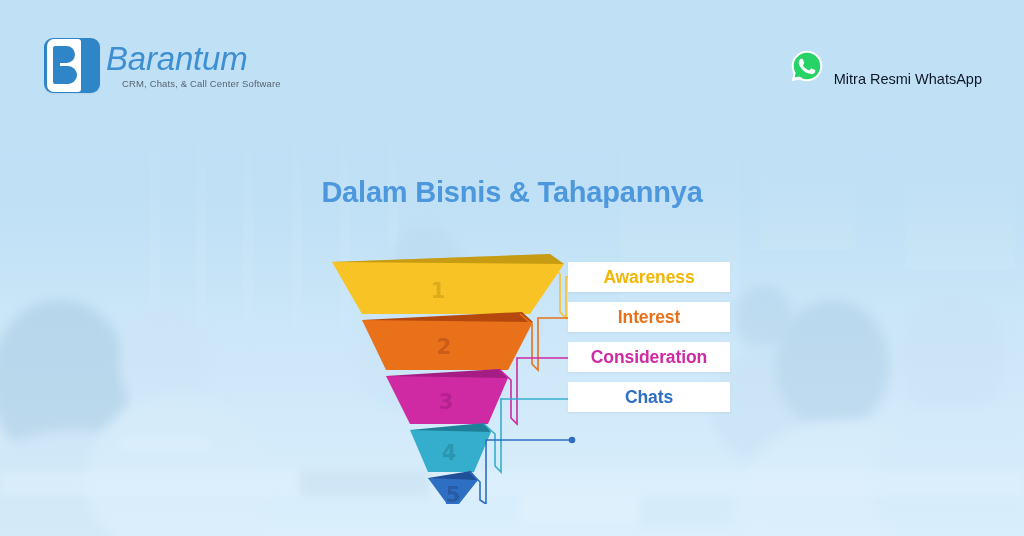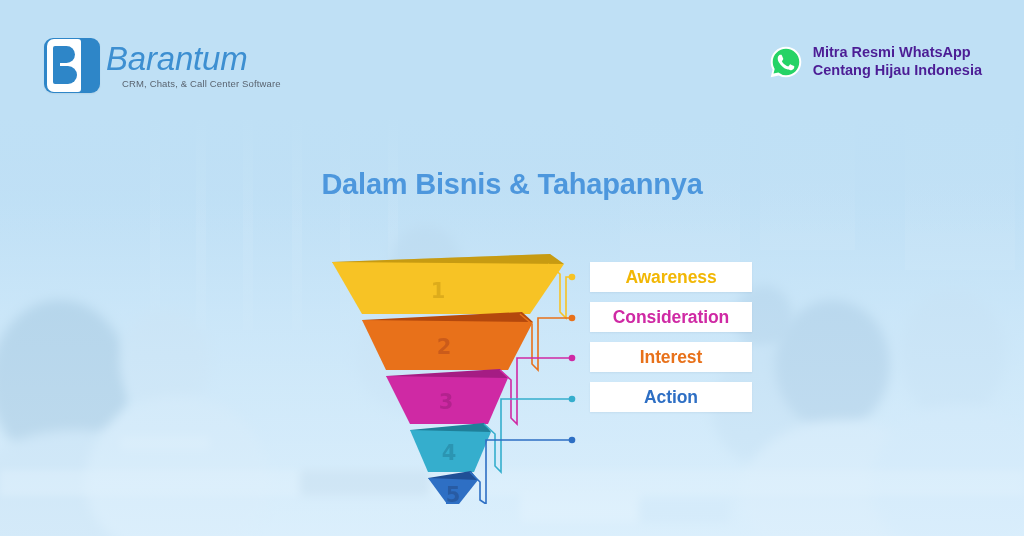--- a/index.html
+++ b/index.html
@@ -48,40 +48,40 @@
   .logo-mark .b-bowl-bot { position:absolute; left:14px; top:28px; width:19px; height:18px;
         border-radius:0 10px 10px 0; background:#2e86c8; }
   .logo-text { display:flex; flex-direction:column; justify-content:center; }
   .logo-name { font-size:33px; font-style:italic; font-weight:400; color:#3d8fd1; letter-spacing:-.2px; line-height:1.05; }
   .logo-tag { font-size:9.5px; color:#5a6470; letter-spacing:.15px; margin-top:2px; margin-left:16px; }
 
   
   .wa-badge { position:absolute; right:42px; top:44px; display:flex; align-items:center; gap:10px; }
   .wa-icon { width:34px; height:34px; flex:0 0 auto; }
   .wa-lines { display:flex; flex-direction:column; line-height:1.22; }
-  .wa-lines span { font-size:14.5px; color:#4c1d95; font-weight:700; }
+  .wa-lines span { font-size:14.5px; color:#0f172a; font-weight:400;margin-top:27px; }
 
   
   .title { position:absolute; left:0; right:0; top:126px; text-align:center;
            font-size:39px; font-weight:700; color:#123663; letter-spacing:-.3px; }
-  .subtitle { position:absolute; left:0; right:0; top:168px; text-align:center;
+  .subtitle { position:absolute; left:0; right:0; top:176px; text-align:center;
            font-size:29px; font-weight:700; color:#4d97dd; letter-spacing:-.2px; }
 
   
   .funnel { position:absolute; left:318px; top:252px; width:260px; height:250px; }
   .funnel svg { display:block; }
 
   
   .connectors { position:absolute; left:318px; top:252px; width:420px; height:250px; }
 
   
   .labels { position:absolute; left:568px; top:262px; width:162px; }
   .lbl-box { width:162px; height:30px; background:#ffffff; display:flex;
              align-items:center; justify-content:center; margin-bottom:10px;
-             box-shadow:0 1px 2px rgba(20,60,100,.07);margin-left:22px; }
+             box-shadow:0 1px 2px rgba(20,60,100,.07); }
   .lbl-box span { font-size:17.5px; font-weight:700; letter-spacing:-.1px; white-space:nowrap; }
 </style>
 </head>
 <body>
 
 <div id="stage">
 
   <div class="bg-photo">
     <div class="room"></div>
 
@@ -136,21 +136,20 @@
   </div>
 
   <div class="wa-badge">
     <svg class="wa-icon" viewBox="0 0 40 40">
       <path d="M20 2C10.06 2 2 10.06 2 20c0 3.17.83 6.15 2.28 8.73L2 38l9.5-2.2A17.9 17.9 0 0 0 20 38c9.94 0 18-8.06 18-18S29.94 2 20 2z" fill="#ffffff"></path>
       <path d="M20 4.4C11.38 4.4 4.4 11.38 4.4 20c0 2.98.84 5.77 2.29 8.14l-1.33 5.5 5.64-1.3A15.5 15.5 0 0 0 20 35.6c8.62 0 15.6-6.98 15.6-15.6S28.62 4.4 20 4.4z" fill="#25d366"></path>
       <path d="M15.2 12.4c-.36-.8-.74-.82-1.08-.83h-.92c-.32 0-.84.12-1.28.6-.44.48-1.68 1.64-1.68 4s1.72 4.64 1.96 4.96c.24.32 3.32 5.32 8.2 7.24 4.06 1.6 4.88 1.28 5.76 1.2.88-.08 2.84-1.16 3.24-2.28.4-1.12.4-2.08.28-2.28-.12-.2-.44-.32-.92-.56-.48-.24-2.84-1.4-3.28-1.56-.44-.16-.76-.24-1.08.24-.32.48-1.24 1.56-1.52 1.88-.28.32-.56.36-1.04.12-.48-.24-2.03-.75-3.86-2.38-1.43-1.27-2.39-2.84-2.67-3.32-.28-.48-.03-.74.21-.98.22-.21.48-.56.72-.84.24-.28.32-.48.48-.8.16-.32.08-.6-.04-.84-.12-.24-1.05-2.61-1.48-3.57z" fill="#ffffff"></path>
     </svg>
     <div class="wa-lines">
       <span>Mitra Resmi WhatsApp</span>
-      <span>Centang Hijau Indonesia</span>
     </div>
   </div>
 
   <div class="subtitle">Dalam Bisnis &amp; Tahapannya</div>
 
   <div class="funnel">
     <svg width="260" height="252" viewBox="0 0 260 252">
 
       <g>
         <polygon points="14,10 232,2 246,12 28,20" fill="#c99d14"></polygon>
@@ -199,23 +198,23 @@
       <circle cx="254" cy="147" r="3.3" fill="#35aecd"></circle>
       <circle cx="254" cy="188" r="3.3" fill="#2e6fc4"></circle>
     </svg>
   </div>
 
   <div class="labels">
     <div class="lbl-box">
       <span style="color:#f2b705">Awareness</span>
     </div>
     <div class="lbl-box">
+      <span style="color:#e8711a">Interest</span>
+    </div>
+    <div class="lbl-box">
       <span style="color:#cf29a4">Consideration</span>
     </div>
     <div class="lbl-box">
-      <span style="color:#e8711a">Interest</span>
-    </div>
-    <div class="lbl-box">
-      <span style="color:#2e6fc4">Action</span>
+      <span style="color:#2e6fc4">Chats</span>
     </div>
   </div>
 
 </div>
 
 </body></html>

